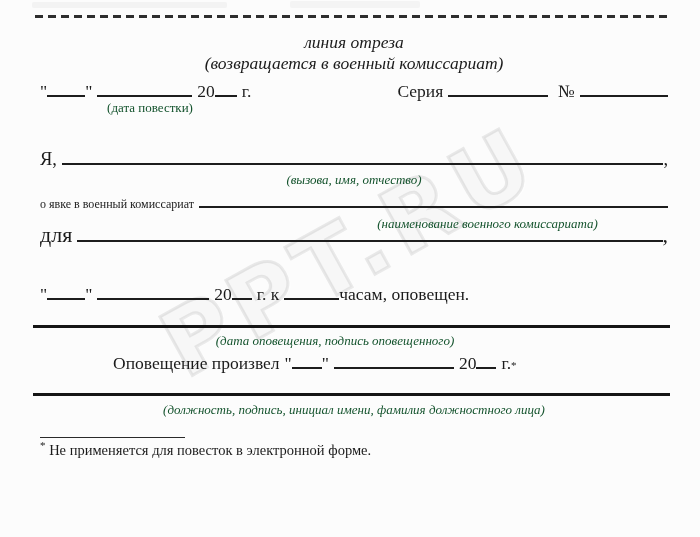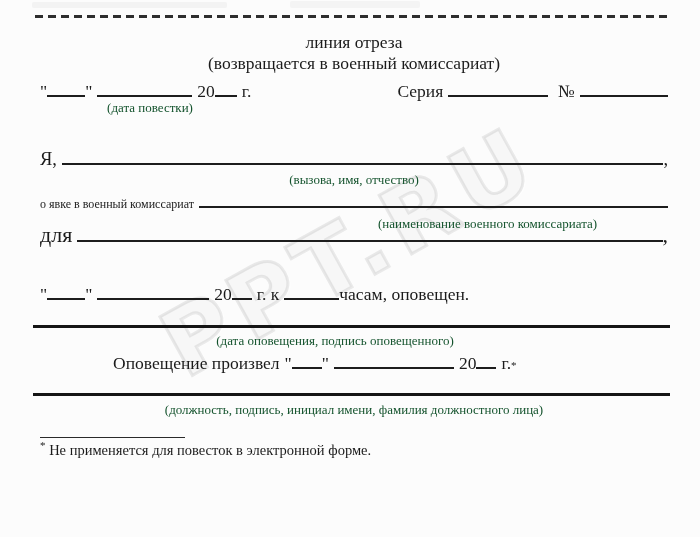--- a/index.html
+++ b/index.html
@@ -15,21 +15,21 @@
     position:absolute;inset:0;
     background:#fcfcfc;
   }
   .row{
     position:absolute;left:40px;right:32px;
     white-space:nowrap;
     font-size:17.5px;
     line-height:22px;
   }
   .flex{display:flex;align-items:baseline;}
-  .center{text-align:center;}
+  .center{text-align:center;font-style:italic;}
   .caption{
     font-size:13px;
     line-height:15px;
     color:#14532d;
   }
   
   .blank{
     display:inline-block;
     border-bottom:2px solid #1d1d1d;
     height:2px;

